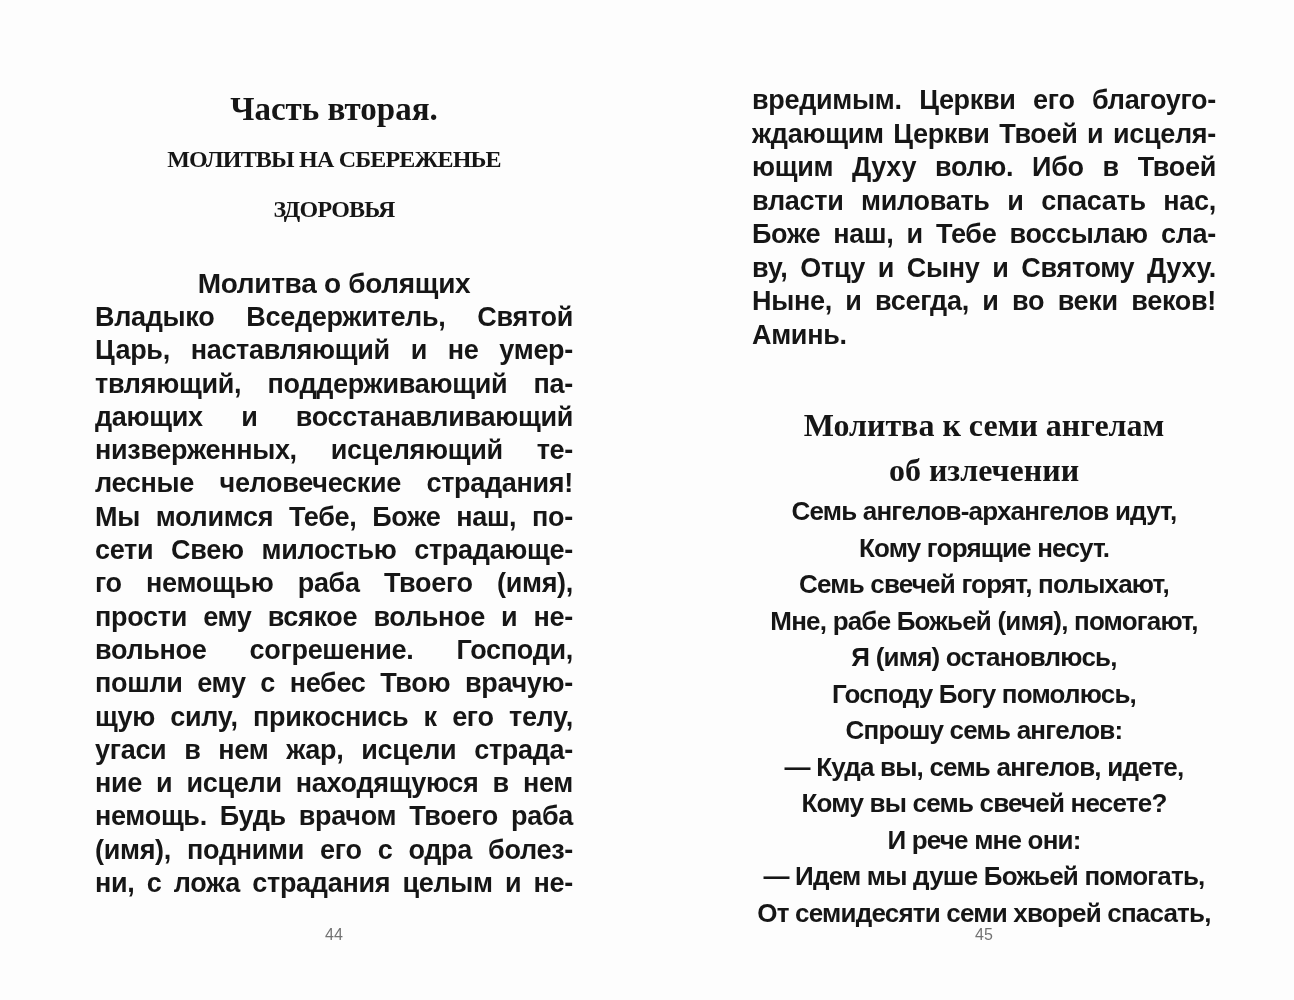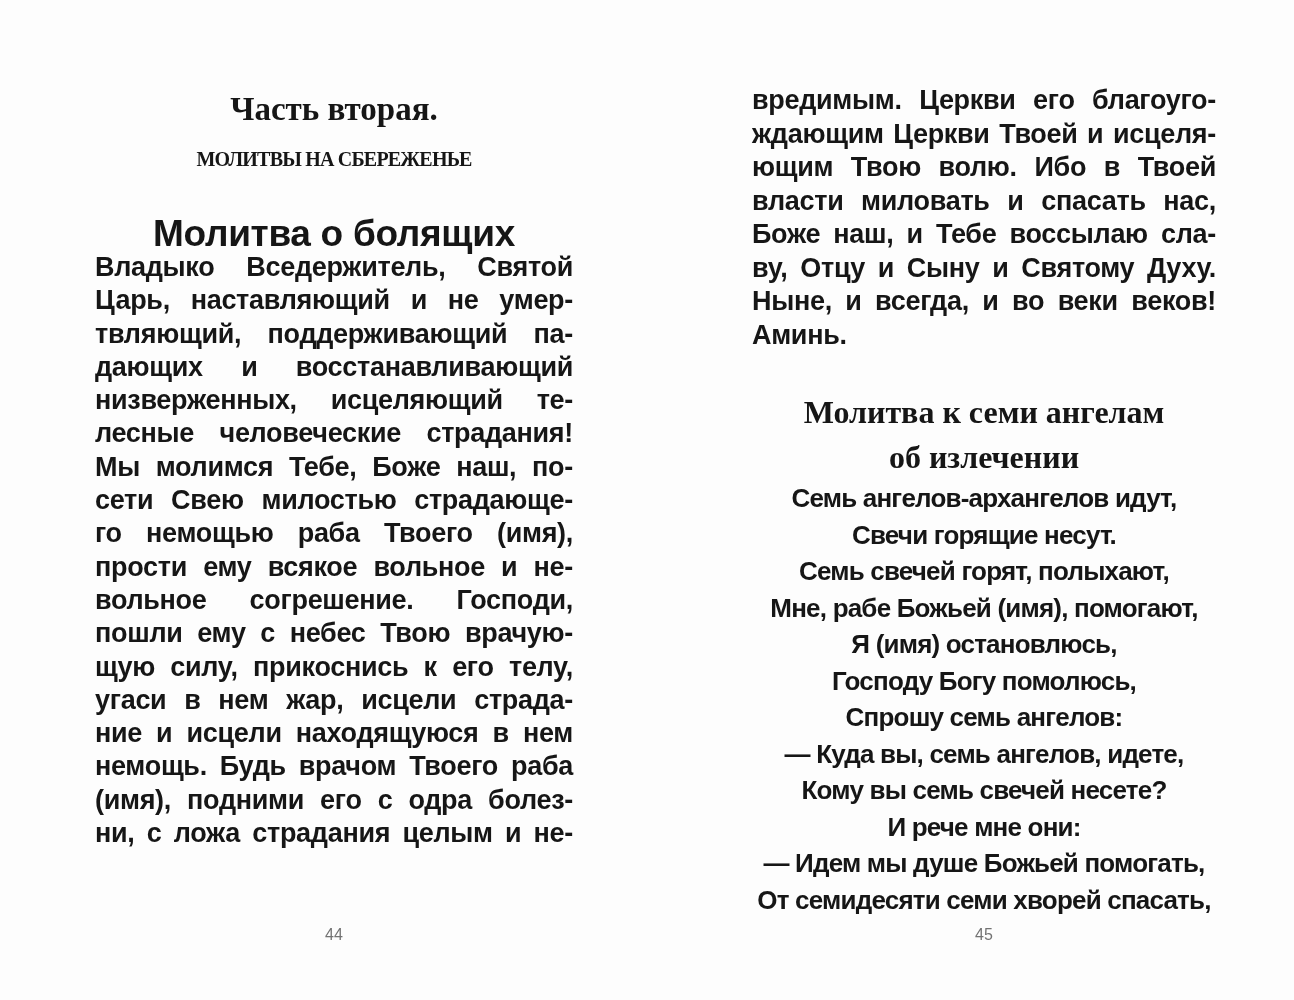--- a/index.html
+++ b/index.html
@@ -16,30 +16,30 @@
   .left-col  { left: 95px;  top: 84px; width: 478px; }
   .right-col { left: 752px; top: 84px; width: 464px; }
 
   
   .serif-heading {
     font-family: "Liberation Serif", serif;
     font-weight: 700;
     text-align: center;
   }
   .part-label { font-size: 33px; line-height: 50px; }
-  .book-title { font-size: 20px; line-height: 50px; letter-spacing: -0.8px; }
+  .book-title { font-size: 24px; line-height: 50px; letter-spacing: -0.8px; }
   .book-title .line { text-align: center; }
 
-  .right-heading { margin-top: 38px; font-size: 32px; line-height: 45px; }
+  .right-heading { margin-top: 51px; font-size: 32px; line-height: 45px; }
   .right-heading .line { text-align: center; }
 
   
   .sans-subheading {
     margin-top: 33px;
-    font-size: 37px;
+    font-size: 28px;
     line-height: 34px;
     font-weight: 700;
     text-align: center;
     letter-spacing: -0.3px;
   }
 
   
   .body-par {
     font-weight: 700;
     font-size: 27px;
@@ -73,20 +73,21 @@
 </style>
 </head>
 <body>
 
 <div class="canvas">
 
   <div class="page-col left-col">
     <div class="serif-heading part-label">Часть вторая.</div>
     <div class="serif-heading book-title">
         <div class="line">МОЛИТВЫ НА СБЕРЕЖЕНЬЕ</div>
+        <div class="line">ЗДОРОВЬЯ</div>
       </div>
     <div class="sans-subheading">Молитва о болящих</div>
     <div class="body-par left-body">
         <div class="jline">Владыко Вседержитель, Святой</div>
         <div class="jline">Царь, наставляющий и не умер-</div>
         <div class="jline">твляющий, поддерживающий па-</div>
         <div class="jline">дающих и восстанавливающий</div>
         <div class="jline">низверженных, исцеляющий те-</div>
         <div class="jline">лесные человеческие страдания!</div>
         <div class="jline">Мы молимся Тебе, Боже наш, по-</div>
@@ -102,35 +103,35 @@
         <div class="jline">(имя), подними его с одра болез-</div>
         <div class="jline">ни, с ложа страдания целым и не-</div>
       </div>
   </div>
 
   <div class="page-col right-col">
     <div class="body-par right-body">
       <div>
           <div class="jline">вредимым. Церкви его благоуго-</div>
           <div class="jline">ждающим Церкви Твоей и исцеля-</div>
-          <div class="jline">ющим Твою волю. Ибо в Твоей</div>
+          <div class="jline">ющим Духу волю. Ибо в Твоей</div>
           <div class="jline">власти миловать и спасать нас,</div>
           <div class="jline">Боже наш, и Тебе воссылаю сла-</div>
           <div class="jline">ву, Отцу и Сыну и Святому Духу.</div>
           <div class="jline">Ныне, и всегда, и во веки веков!</div>
         </div>
       <div class="plain-line">Аминь.</div>
     </div>
     <div class="serif-heading right-heading">
         <div class="line">Молитва к семи ангелам</div>
         <div class="line">об излечении</div>
       </div>
     <div class="verse">
         <div class="vline">Семь ангелов-архангелов идут,</div>
-        <div class="vline">Свечи горящие несут.</div>
+        <div class="vline">Кому горящие несут.</div>
         <div class="vline">Семь свечей горят, полыхают,</div>
         <div class="vline">Мне, рабе Божьей (имя), помогают,</div>
         <div class="vline">Я (имя) остановлюсь,</div>
         <div class="vline">Господу Богу помолюсь,</div>
         <div class="vline">Спрошу семь ангелов:</div>
         <div class="vline">— Куда вы, семь ангелов, идете,</div>
         <div class="vline">Кому вы семь свечей несете?</div>
         <div class="vline">И рече мне они:</div>
         <div class="vline">— Идем мы душе Божьей помогать,</div>
         <div class="vline">От семидесяти семи хворей спасать,</div>

